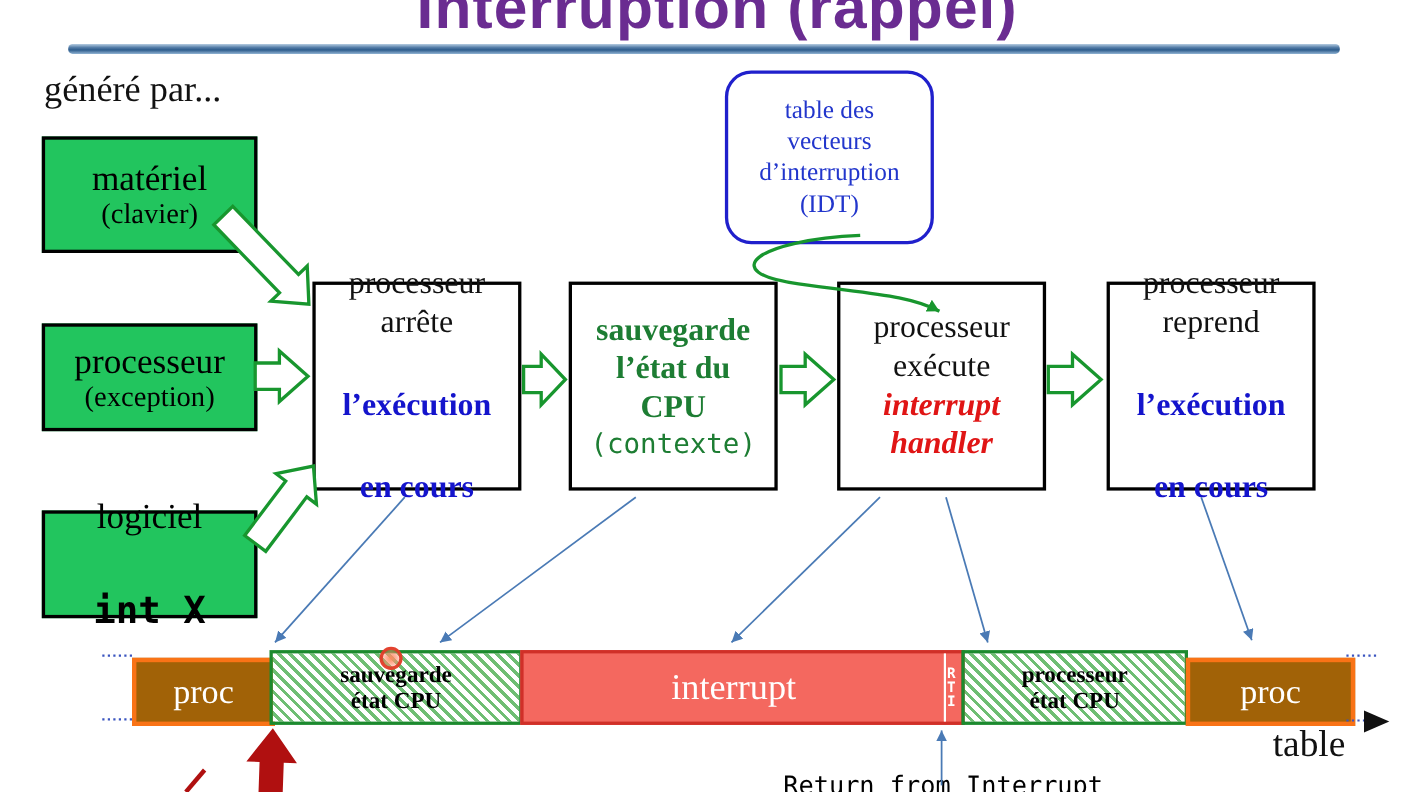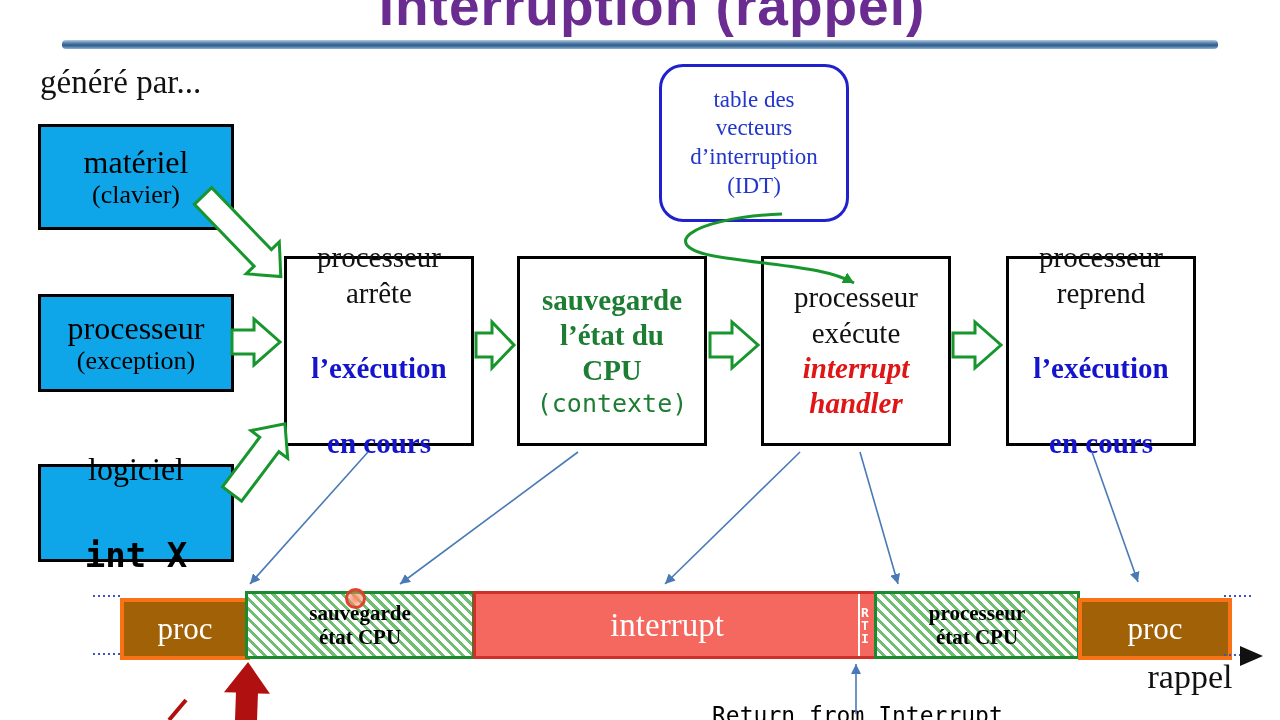--- a/index.html
+++ b/index.html
@@ -14,21 +14,21 @@
     font-size:55px; color:#6a2c91; z-index:1; letter-spacing:1px;
   }
   .divider {
     position:absolute; left:62px; top:40px; width:1156px; height:9px;
     border-radius:4px; z-index:1;
     background:linear-gradient(to bottom,#b6cde2 0%,#557ea8 35%,#2d5c8c 60%,#8fb2d2 100%);
   }
   .intro { position:absolute; left:40px; top:64px; font-size:33px; color:#111; z-index:2; }
 
   .src-box {
-    position:absolute; left:38px; width:190px; background:#0ea5e9; border:3px solid #000;
+    position:absolute; left:38px; width:190px; background:#22c55e; border:3px solid #000;
     display:flex; flex-direction:column; justify-content:center; align-items:center;
     z-index:2; line-height:1.15;
   }
   #src1 { top:124px; height:100px; }
   #src2 { top:294px; height:92px; }
   #src3 { top:464px; height:92px;gap:48px; }
   .src-name { font-size:32px; color:#000; }
   .src-detail { font-size:26px; color:#000; }
   .src-detail.mono { font-family:"DejaVu Sans Mono", monospace; font-weight:bold; font-size:34px; }
 
@@ -154,21 +154,21 @@
   <div class="tl-int">
     <div class="tl-int-label">interrupt</div>
     <div class="tl-rti">RTI</div>
   </div>
   <div class="tl-hatch" id="restore">
     <div>processeur</div>
     <div>état CPU</div>
   </div>
   <div class="tl-proc" id="proc2">proc</div>
 
-  <div class="axis-label">rappel</div>
+  <div class="axis-label">table</div>
   <div class="footnote">Return from Interrupt</div>
   <div class="laser"></div>
 
   <svg class="arrows" viewBox="0 0 1280 720" xmlns="http://www.w3.org/2000/svg">
     <defs>
       <marker id="mB" markerUnits="userSpaceOnUse" markerWidth="12" markerHeight="10" refX="10" refY="5" orient="auto">
         <path d="M0,0 L10,5 L0,10 Z" fill="#4a7ab5"></path>
       </marker>
       <marker id="mG" markerUnits="userSpaceOnUse" markerWidth="14" markerHeight="12" refX="11" refY="6" orient="auto">
         <path d="M0,0 L11,6 L0,12 Z" fill="#18962e"></path>

